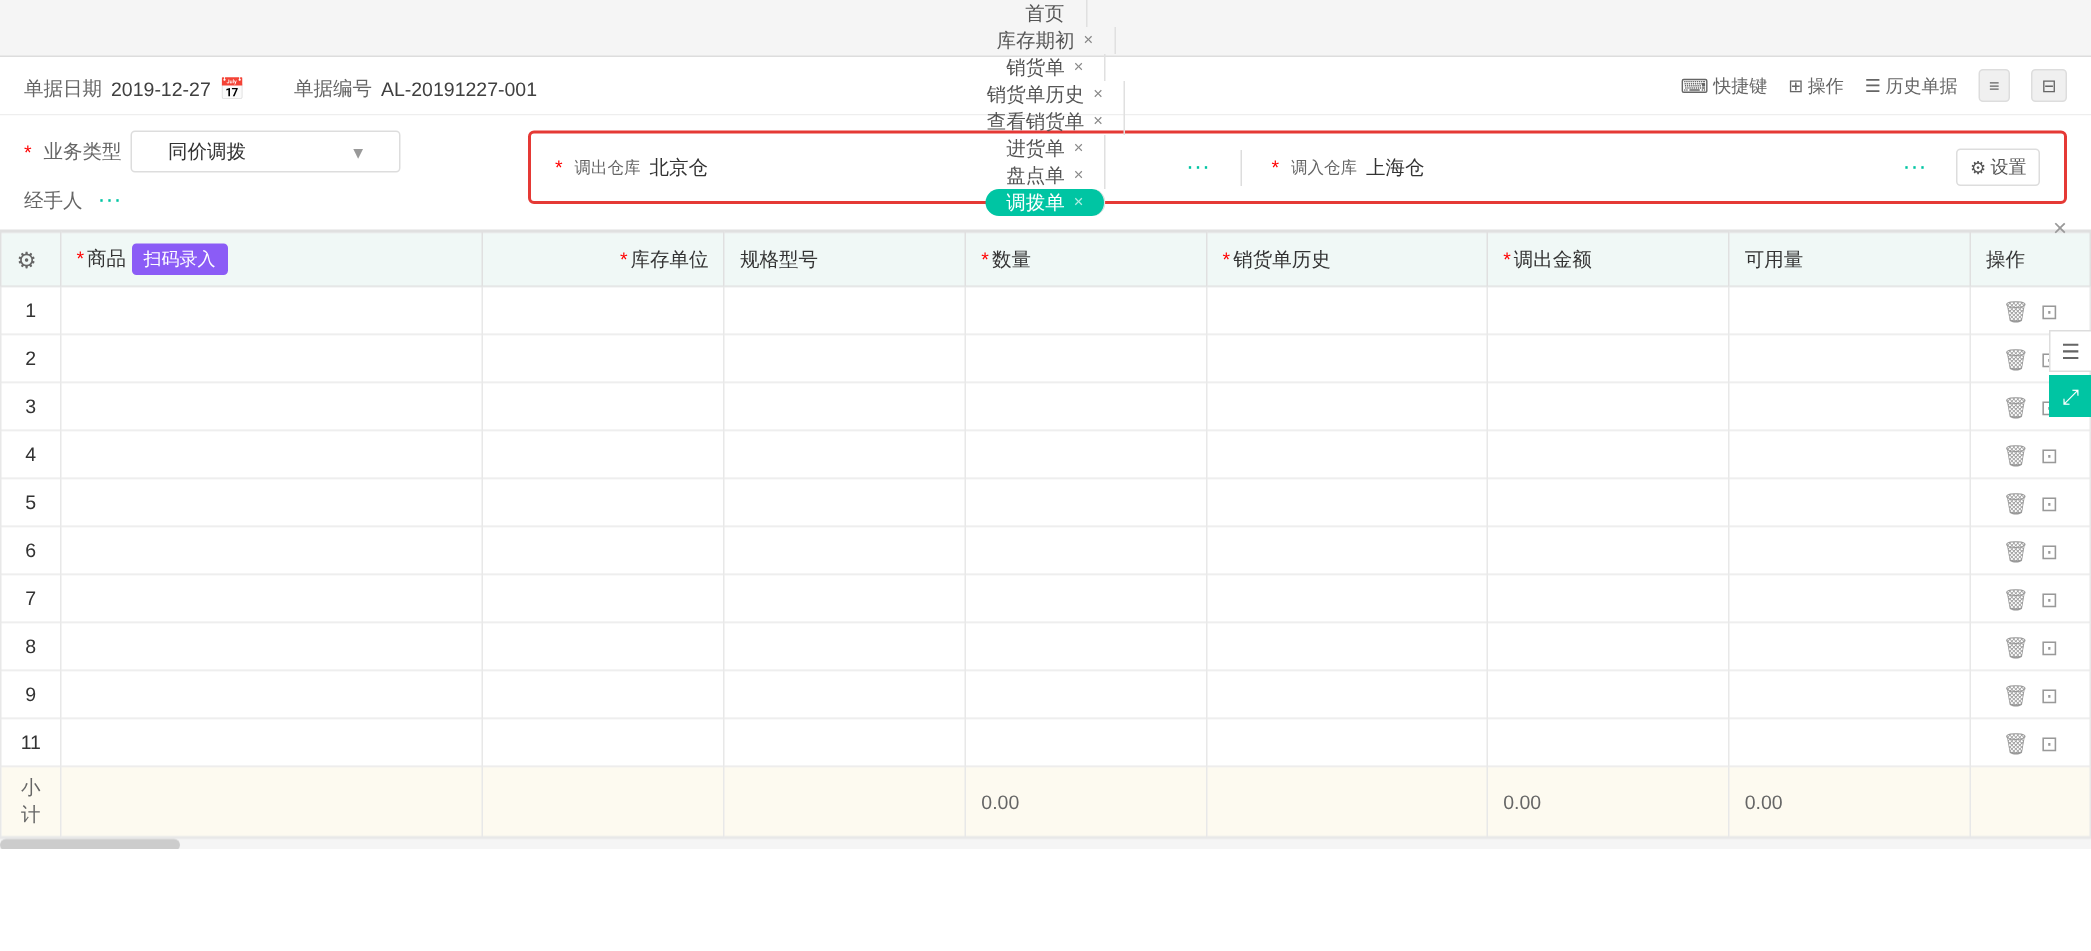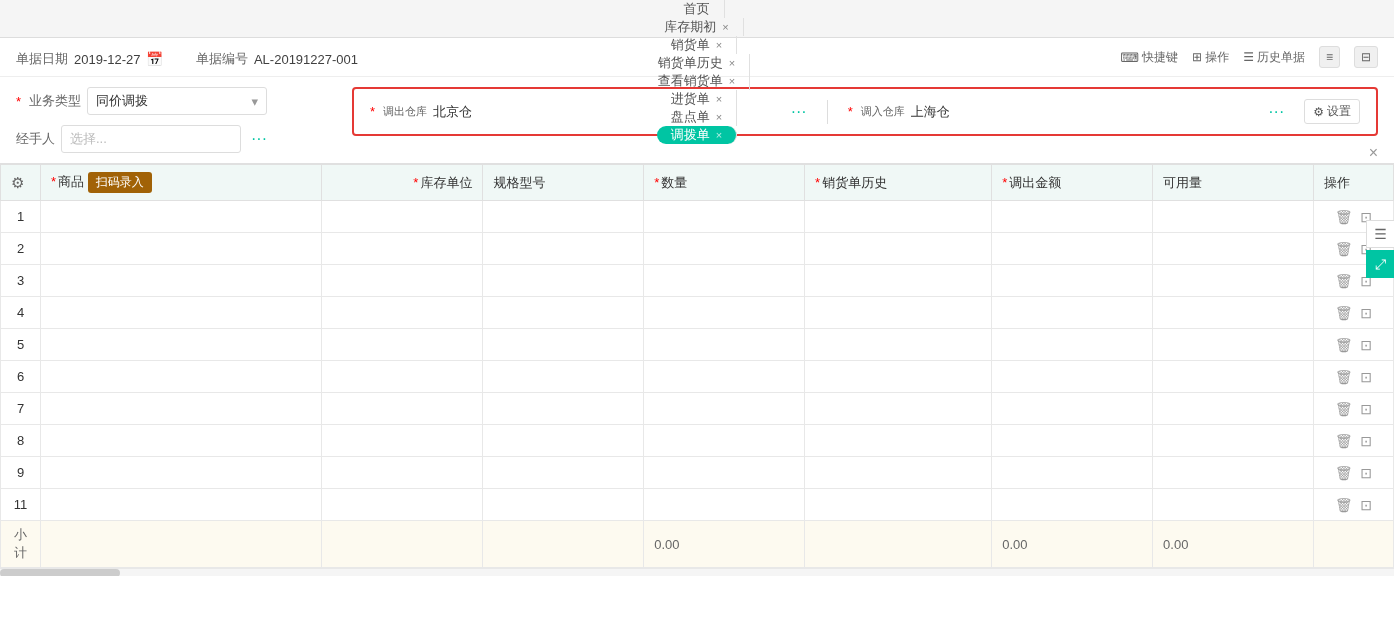--- a/index.html
+++ b/index.html
@@ -118,21 +118,21 @@
       color: #666;
       font-size: 13px;
       white-space: nowrap;
     }
     .required-star { color: #f00; margin-right: 2px; }
     .form-select {
       display: flex;
       align-items: center;
       border: 1px solid #ddd;
       border-radius: 3px;
-      padding: 4px 8px;
+      padding: 4px 24px;
       background: #fff;
       min-width: 180px;
       cursor: pointer;
       font-size: 13px;
       color: #333;
       gap: 6px;
     }
     .form-select .arrow { margin-left: auto; color: #999; }
     .form-dots {
       color: #00c5a3;
@@ -206,21 +206,21 @@
       border: 1px solid #e8e8e8;
       color: #333;
       height: 32px;
     }
     .row-num {
       text-align: center;
       color: #999;
       width: 36px;
     }
     .scan-btn {
-      background: #a16207;
+      background: #8b5cf6;
       color: #fff;
       border: none;
       padding: 2px 8px;
       border-radius: 3px;
       font-size: 12px;
       cursor: pointer;
     }
     .action-col {
       text-align: center;
       white-space: nowrap;
@@ -362,23 +362,20 @@
     <div class="form-row">
       <span class="required-star">*</span>
       <span class="form-label">业务类型</span>
       <div class="form-select">
         <span>同价调拨</span>
         <span class="arrow">▾</span>
       </div>
     </div>
     <div class="form-row">
       <span class="form-label">经手人</span>
-      <div class="form-select">
-        <span style="color:#bbb;">选择...</span>
-      </div>
       <span class="form-dots">···</span>
     </div>
   </div>
 
   <div class="warehouse-box">
     <div class="wh-field">
       <span class="required-star">*</span>
       <span class="wh-label">调出仓库</span>
       <span class="wh-value">北京仓</span>
       <span class="form-dots">···</span>

